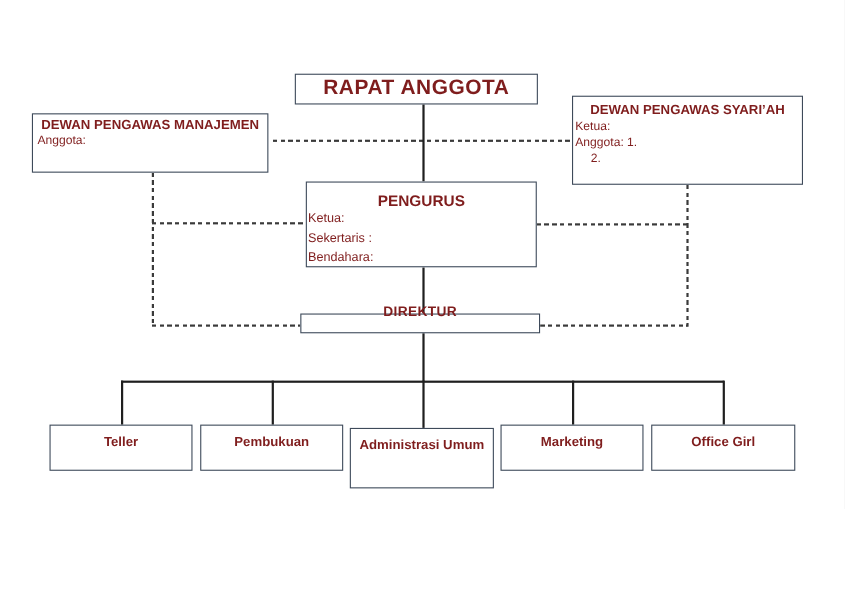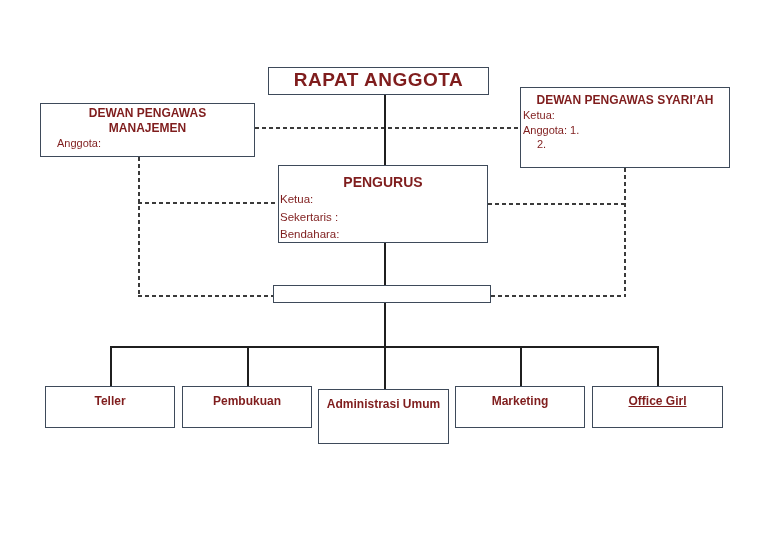--- a/index.html
+++ b/index.html
@@ -7,34 +7,34 @@
     position:relative;width:768px;height:543px;background:#ffffff;
     font-family:"Liberation Sans", sans-serif;color:#7f1d1d;overflow:hidden;
   }
   .box{
     position:absolute;background:#ffffff;border:1.5px solid #3e4a5a;
     box-sizing:border-box;
   }
   
   .rapat{left:268px;top:67px;width:221px;height:28px;
     font-size:19px;font-weight:bold;text-align:center;line-height:24px;letter-spacing:0.5px;}
-  .dewan-man{left:40px;top:103px;width:215px;height:54px;padding:2px 16px;}
+  .dewan-man{left:29px;top:103px;width:215px;height:54px;padding:2px 4px;}
   .dewan-sya{left:520px;top:87px;width:210px;height:81px;padding:5px 2px;}
   .pengurus{left:278px;top:165px;width:210px;height:78px;padding:0 1px;}
   .direktur{left:273px;top:285px;width:218px;height:18px;}
   .direktur-label{
     position:absolute;left:273px;top:276px;width:218px;text-align:center;
     font-size:12.5px;font-weight:bold;z-index:6;letter-spacing:0.3px;
   }
   .staff{top:386px;height:42px;font-size:12px;font-weight:bold;text-align:center;padding-top:7px;}
   .staff-1{left:45px;width:130px;}
   .staff-2{left:182px;width:130px;}
   .staff-3{left:318px;width:131px;top:389px;height:55px;}
   .staff-4{left:455px;width:130px;}
-  .staff-5{left:592px;width:131px;text-decoration:underline;}
+  .staff-5{left:592px;width:131px;}
   
   .box-title{font-size:12px;font-weight:bold;text-align:center;line-height:15px;}
   .box-row{font-size:11px;line-height:14.5px;text-align:left;}
   .sub{font-size:8px;vertical-align:-3px;margin-left:3px;}
   .indent{padding-left:14px;}
   .pengurus .box-title{margin-top:8px;font-size:14px;line-height:17px;}
   .pengurus .box-row{line-height:17.5px;font-size:11.5px;}
   
   .sline{position:absolute;background:#1f1f1f;z-index:2;}
   .v{width:1.5px;}
@@ -102,20 +102,21 @@
   </div>
 
   <div class="box pengurus boxlayer">
     <div class="box-title">PENGURUS</div>
     <div class="box-row">Ketua:</div>
     <div class="box-row">Sekertaris :</div>
     <div class="box-row">Bendahara:</div>
   </div>
 
   <div class="box direktur boxlayer"></div>
+  <div class="direktur-label">DIREKTUR</div>
 
   <div class="box staff staff-1 boxlayer">
     <span>Teller</span>
   </div>
   <div class="box staff staff-2 boxlayer">
     <span>Pembukuan</span>
   </div>
   <div class="box staff staff-3 boxlayer">
     <span>Administrasi Umum</span>
   </div>

